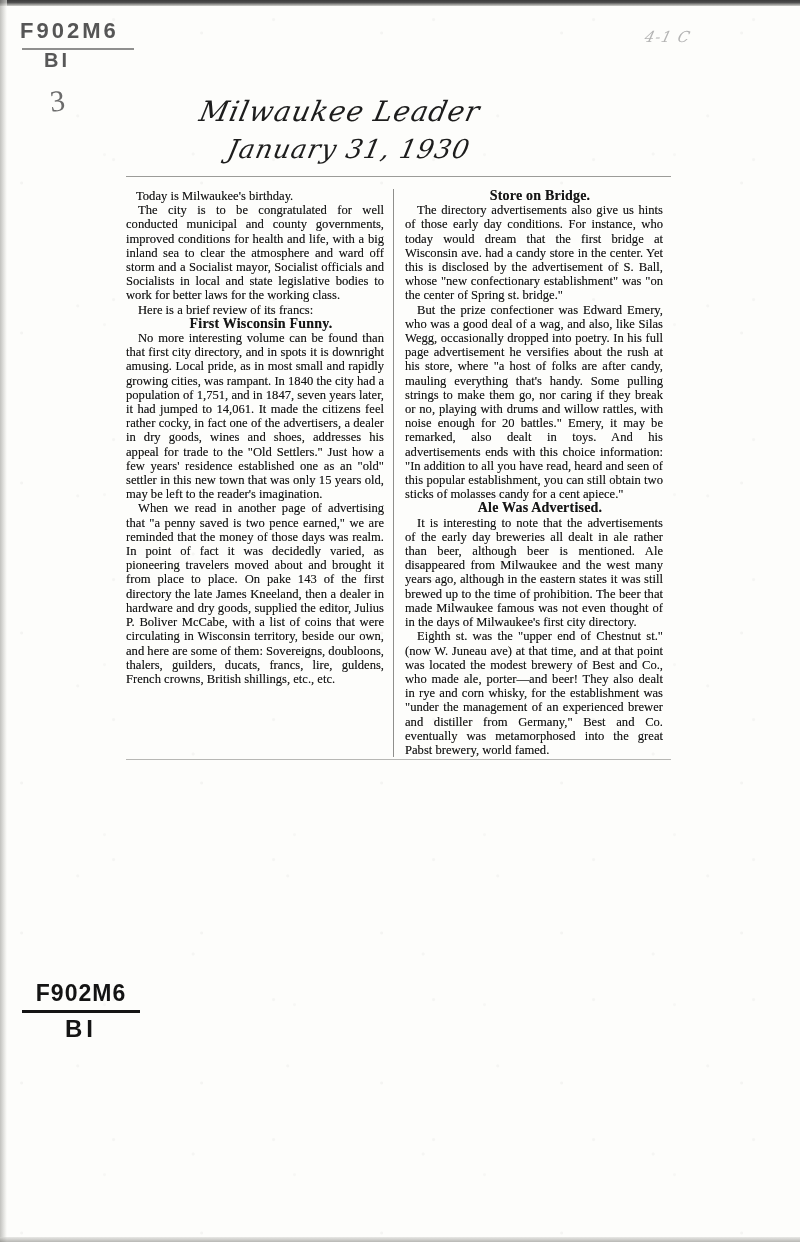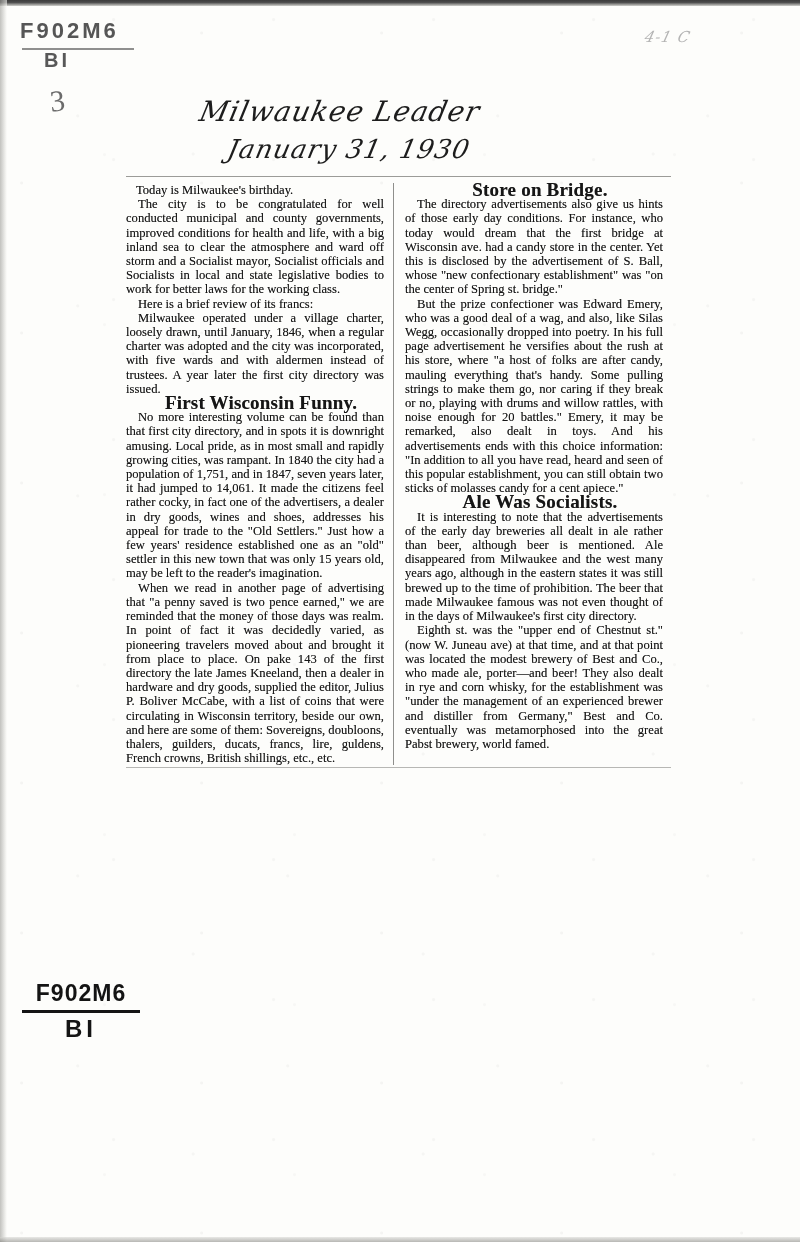--- a/index.html
+++ b/index.html
@@ -80,35 +80,35 @@
     transform:scaleY(1.55) scaleX(.98);
     transform-origin:center top;
     margin-bottom:18px;
     white-space:nowrap;
   }
   #headline .hl-line.l2{font-size:33.5px;}
 
   #columns{
     display:flex;
     border-top:1px solid #9b9b98;
-    padding-top:6px;
+    padding-top:12px;
   }
   .col{
     width:258px;
     font-size:12.6px;
     line-height:14.2px;
     text-align:justify;
     color:#161616;
     -webkit-hyphens:none;hyphens:none;
   }
   .col.left{padding-right:9px;border-right:1px solid #8f8f8c;}
   .col.right{padding-left:11px;}
   .col p{margin:0;text-indent:12px;}
   .subhead{
-    text-align:center;font-weight:700;font-size:19px;
+    text-align:center;font-weight:700;font-size:14px;
     margin:3px 0 1px;text-indent:0;letter-spacing:.2px;
   }
   .col .first{text-indent:10px;}
   
   .col p, .subhead{text-shadow:0 0 .4px rgba(0,0,0,.45);}
   #clip-bottom-edge{
     height:1px;background:#a5a5a2;margin-top:2px;opacity:.8;
   }
 </style>
 </head>
@@ -134,28 +134,27 @@
   <div class="l2">BI</div>
 </div>
 
 <div id="clipping">
 
   <div id="columns">
     <div class="col left" id="col-left">
         <p class="first">Today is Milwaukee's birthday.</p>
         <p>The city is to be congratulated for well conducted municipal and county governments, improved conditions for health and life, with a big inland sea to clear the atmosphere and ward off storm and a Socialist mayor, Socialist officials and Socialists in local and state legislative bodies to work for better laws for the working class.</p>
         <p>Here is a brief review of its francs:</p>
-        <p>Milwaukee operated under a village charter, loosely drawn, until January, 1846, when a regular charter was adopted and the city was incorporated, with five wards and with aldermen instead of trustees. A year later the first city directory was issued.</p>
         <p class="subhead">First Wisconsin Funny.</p>
         <p>No more interesting volume can be found than that first city directory, and in spots it is downright amusing. Local pride, as in most small and rapidly growing cities, was rampant. In 1840 the city had a population of 1,751, and in 1847, seven years later, it had jumped to 14,061. It made the citizens feel rather cocky, in fact one of the advertisers, a dealer in dry goods, wines and shoes, addresses his appeal for trade to the "Old Settlers." Just how a few years' residence established one as an "old" settler in this new town that was only 15 years old, may be left to the reader's imagination.</p>
         <p>When we read in another page of advertising that "a penny saved is two pence earned," we are reminded that the money of those days was realm. In point of fact it was decidedly varied, as pioneering travelers moved about and brought it from place to place. On pake 143 of the first directory the late James Kneeland, then a dealer in hardware and dry goods, supplied the editor, Julius P. Boliver McCabe, with a list of coins that were circulating in Wisconsin territory, beside our own, and here are some of them: Sovereigns, doubloons, thalers, guilders, ducats, francs, lire, guldens, French crowns, British shillings, etc., etc.</p>
       </div>
     <div class="col right" id="col-right">
         <p class="subhead">Store on Bridge.</p>
         <p>The directory advertisements also give us hints of those early day conditions. For instance, who today would dream that the first bridge at Wisconsin ave. had a candy store in the center. Yet this is disclosed by the advertisement of S. Ball, whose "new confectionary establishment" was "on the center of Spring st. bridge."</p>
         <p>But the prize confectioner was Edward Emery, who was a good deal of a wag, and also, like Silas Wegg, occasionally dropped into poetry. In his full page advertisement he versifies about the rush at his store, where "a host of folks are after candy, mauling everything that's handy. Some pulling strings to make them go, nor caring if they break or no, playing with drums and willow rattles, with noise enough for 20 battles." Emery, it may be remarked, also dealt in toys. And his advertisements ends with this choice information: "In addition to all you have read, heard and seen of this popular establishment, you can still obtain two sticks of molasses candy for a cent apiece."</p>
-        <p class="subhead">Ale Was Socialists.</p>
+        <p class="subhead">Ale Was Advertised.</p>
         <p>It is interesting to note that the advertisements of the early day breweries all dealt in ale rather than beer, although beer is mentioned. Ale disappeared from Milwaukee and the west many years ago, although in the eastern states it was still brewed up to the time of prohibition. The beer that made Milwaukee famous was not even thought of in the days of Milwaukee's first city directory.</p>
         <p>Eighth st. was the "upper end of Chestnut st." (now W. Juneau ave) at that time, and at that point was located the modest brewery of Best and Co., who made ale, porter—and beer! They also dealt in rye and corn whisky, for the establishment was "under the management of an experienced brewer and distiller from Germany," Best and Co. eventually was metamorphosed into the great Pabst brewery, world famed.</p>
       </div>
   </div>
   <div id="clip-bottom-edge"></div>
 </div>
 
 </body></html>

